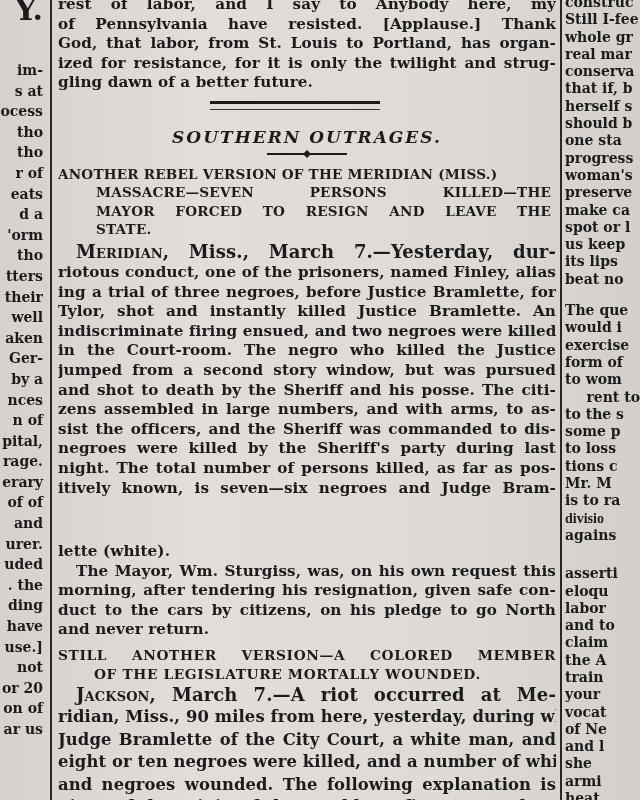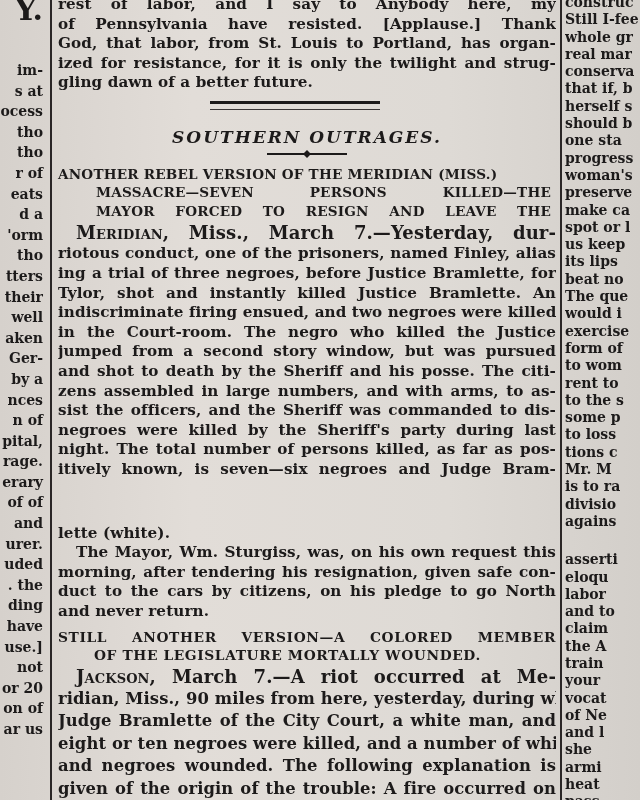--- a/index.html
+++ b/index.html
@@ -152,20 +152,21 @@
       <div class="thin"></div>
     </div>
 
     <div class="section-title">SOUTHERN OUTRAGES.</div>
     <div class="ornament-rule"></div>
 
     <div class="headline">
       <span class="line">ANOTHER REBEL VERSION OF THE MERIDIAN (MISS.)</span>
       <span class="line sub">MASSACRE—SEVEN PERSONS KILLED—THE</span>
       <span class="line sub">MAYOR FORCED TO RESIGN AND LEAVE THE</span>
+      <span class="line sub last">STATE.</span>
     </div>
 
     <div class="body-text" style="margin-top:2px;">
       <span class="line dateline-text indent"><span class="sc">Meridian</span><span>, Miss., March 7.—Yesterday, dur-</span></span>
       <div id="a1-lines">
           <span class="line" style="display: block;">riotous conduct, one of the prisoners, named Finley, alias</span>
           <span class="line" style="display: block;">ing a trial of three negroes, before Justice Bramlette, for</span>
           <span class="line" style="display: block;">Tylor, shot and instantly killed Justice Bramlette. An</span>
           <span class="line" style="display: block;">indiscriminate firing ensued, and two negroes were killed</span>
           <span class="line" style="display: block;">in the Court-room. The negro who killed the Justice</span>
@@ -216,33 +217,33 @@
         <span class="frag" style="display: block;">should b</span>
         <span class="frag" style="display: block;">one sta</span>
         <span class="frag" style="display: block;">progress</span>
         <span class="frag" style="display: block;">woman's</span>
         <span class="frag" style="display: block;">preserve</span>
         <span class="frag" style="display: block;">make ca</span>
         <span class="frag" style="display: block;">spot or l</span>
         <span class="frag" style="display: block;">us keep</span>
         <span class="frag" style="display: block;">its lips</span>
         <span class="frag" style="display: block;">beat no</span>
-        <span class="frag" style="display: block;">The que</span>
+        <span class="frag" style="display: block; margin-top: 14px;">The que</span>
         <span class="frag" style="display: block;">would i</span>
         <span class="frag" style="display: block;">exercise</span>
         <span class="frag" style="display: block;">form of</span>
         <span class="frag" style="display: block;">to wom</span>
-        <span class="frag" style="display: block;">rent to</span>
+        <span class="frag" style="display: block; text-align: right;">rent to</span>
         <span class="frag" style="display: block;">to the s</span>
         <span class="frag" style="display: block;">some p</span>
         <span class="frag" style="display: block;">to loss</span>
         <span class="frag" style="display: block;">tions c</span>
         <span class="frag" style="display: block;">Mr. M</span>
         <span class="frag" style="display: block;">is to ra</span>
-        <span class="frag" style="display: block;">divisio</span>
+        <span class="frag" style="display: block; font-family: Liberation Serif, serif;">divisio</span>
         <span class="frag" style="display: block;">agains</span>
         <span class="frag" style="display: block; margin-top: 21px;">asserti</span>
         <span class="frag" style="display: block;">eloqu</span>
         <span class="frag" style="display: block;">labor</span>
         <span class="frag" style="display: block;">and to</span>
         <span class="frag" style="display: block;">claim</span>
         <span class="frag" style="display: block;">the A</span>
         <span class="frag" style="display: block;">train</span>
         <span class="frag" style="display: block;">your</span>
         <span class="frag" style="display: block;">vocat</span>

